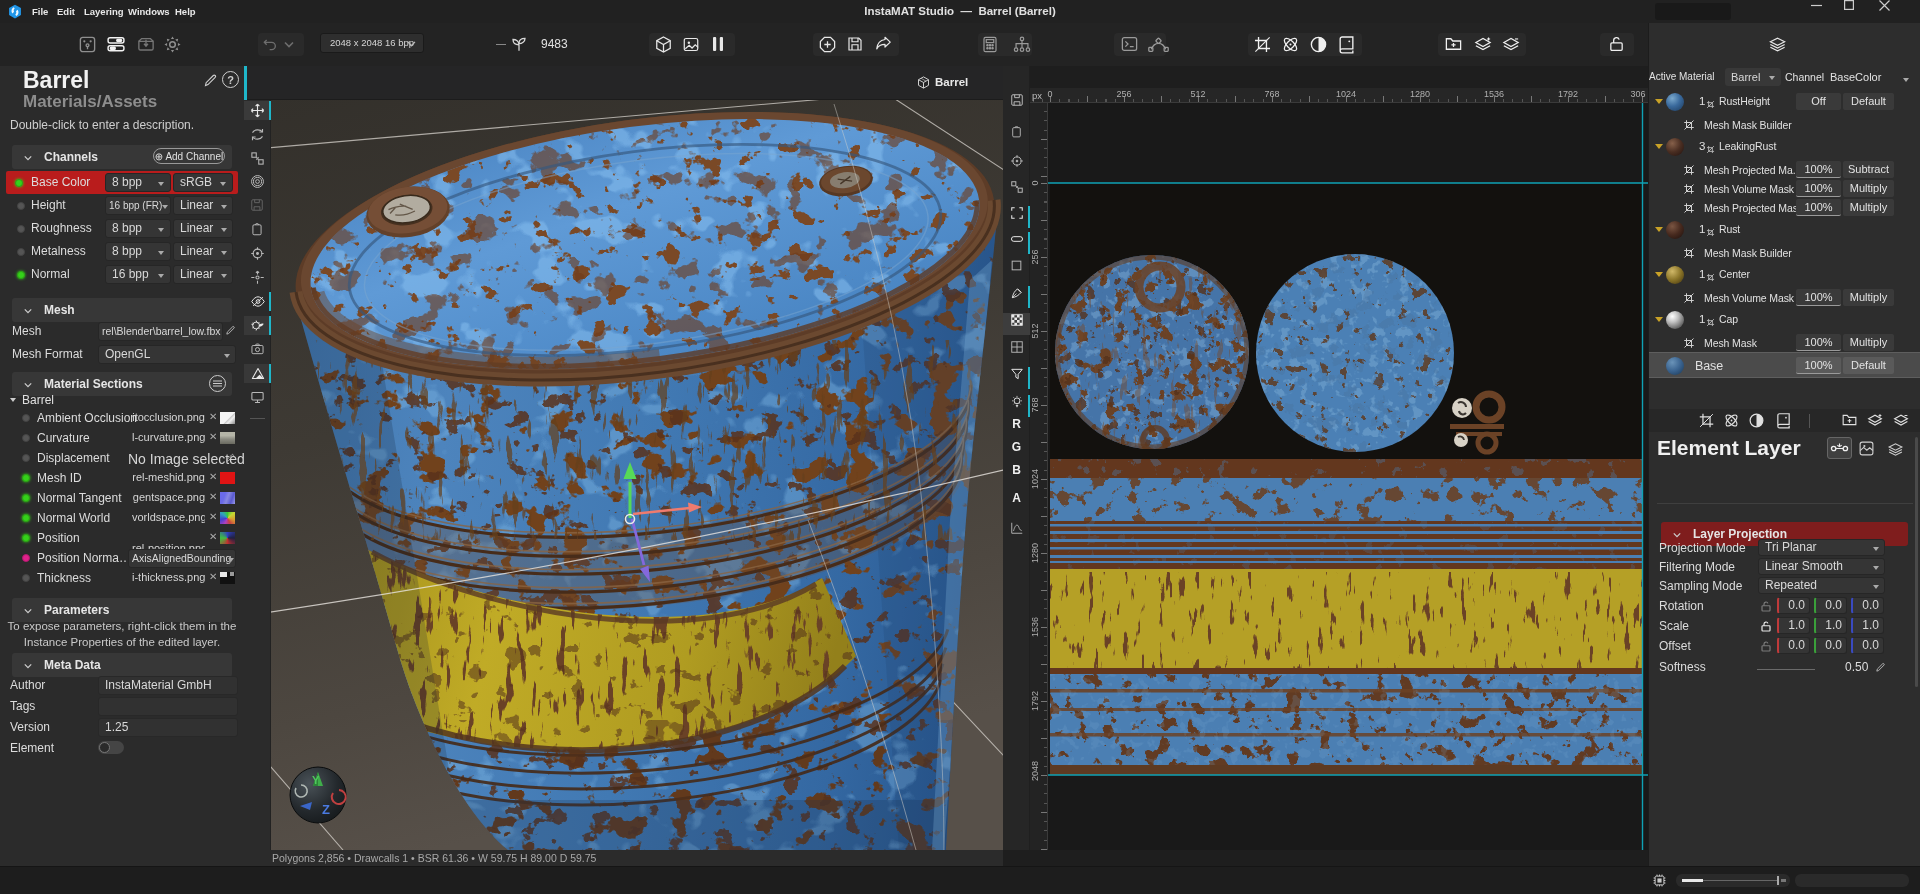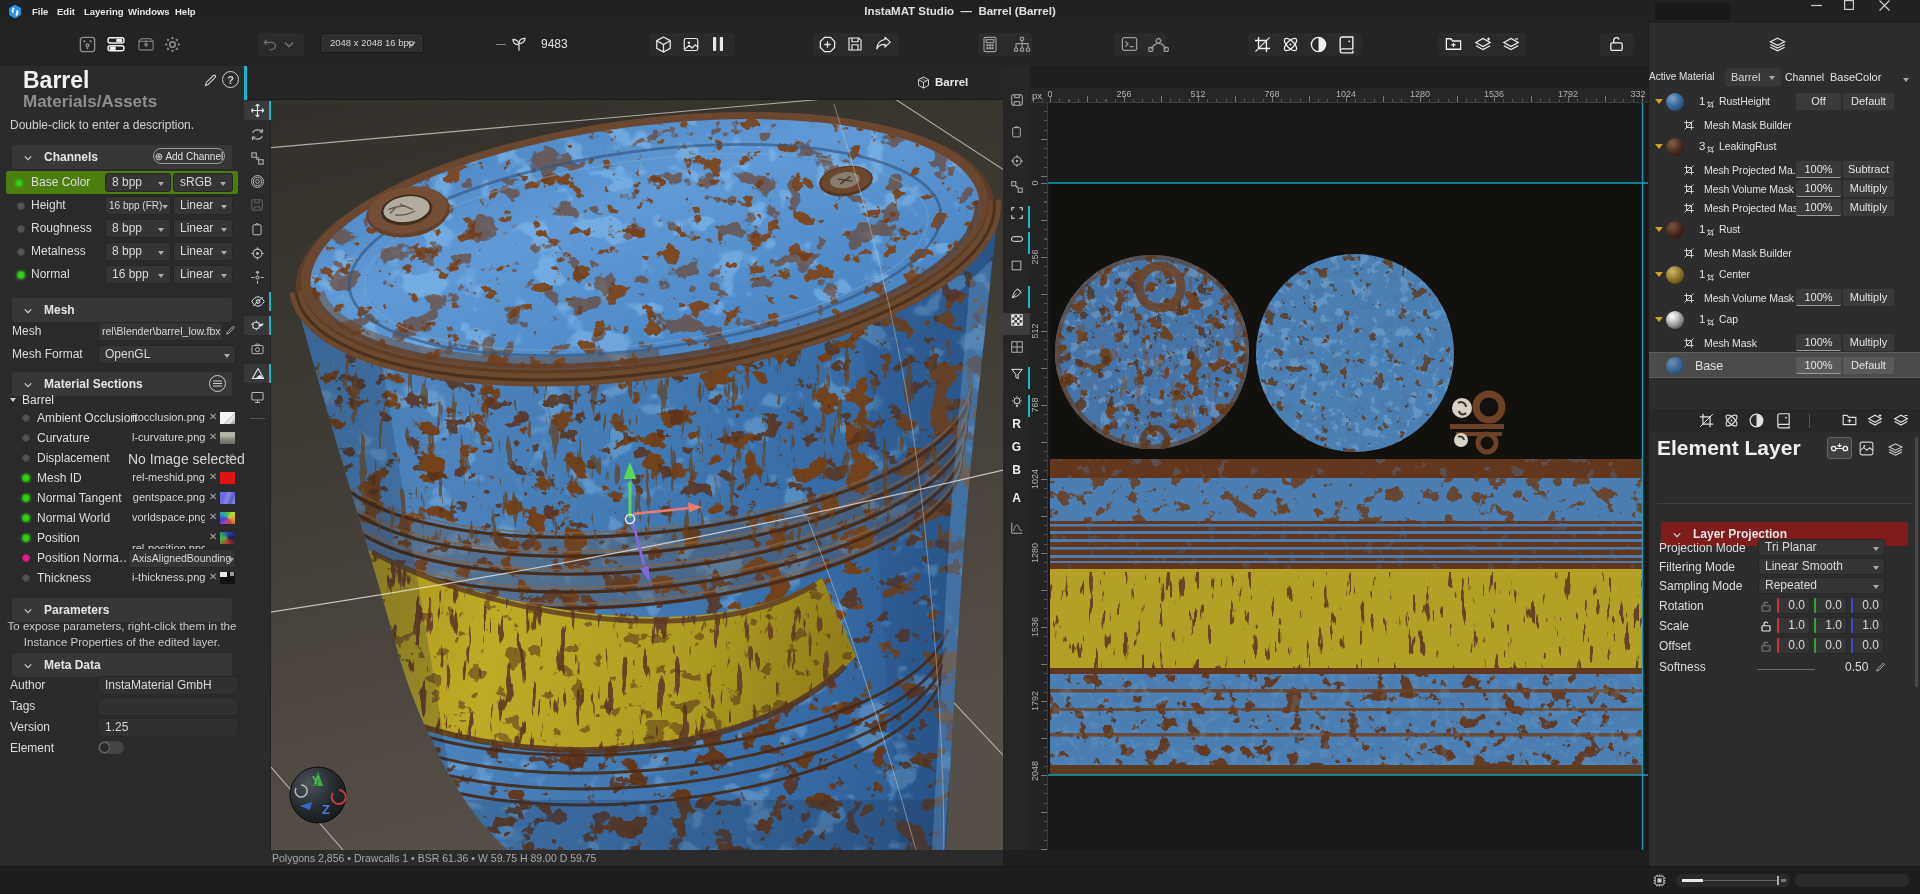--- a/index.html
+++ b/index.html
@@ -304,21 +304,21 @@
     <div class="abs" style="left:23px;top:26px;font-size:17px;font-weight:bold;color:#8d8d8d;">Materials/Assets</div>
     <div class="abs" style="left:10px;top:52px;font-size:12px;color:#cfcfcf;">Double-click to enter a description.</div>
 
     <div class="lp-sechead" style="margin-top:0;position:absolute;left:6px;right:6px;top:79px;">
       <svg class="chev" viewBox="0 0 10 6">
           <path d="M1 1 L5 5 L9 1" stroke="#ccc" stroke-width="1.6" fill="none"></path>
         </svg>Channels
       <div class="abs" style="right:7px;top:3px;width:72px;height:16px;border:1px solid #999;border-radius:9px;font-weight:normal;font-size:10px;line-height:15px;text-align:center;color:#e0e0e0;white-space:nowrap;">⊕ Add Channel</div>
     </div>
     <div id="chanrows" class="abs" style="left:6px;right:6px;top:105px;">
-      <div class="lrow" style="background:#4d7c0f;border-radius:2px;">
+      <div class="lrow" style="background:#b91c1c;border-radius:2px;">
           <span class="dot on" style="left:9px"></span>
           <span class="abs" style="left:25px;top:4px">Base Color</span>
         <span class="dbox" style="left:99px;width:66px;">8 bpp<span class="caret" style="position:absolute;right:6px;top:8px"></span></span>
         <span class="dbox" style="left:167px;width:60px;">sRGB<span class="caret" style="position:absolute;right:6px;top:8px"></span></span>
         </div>
       <div class="lrow">
           <span class="dot"></span>
           <span class="abs" style="left:25px;top:4px">Height</span>
         <span class="dbox" style="left:99px;width:66px;padding:0 3px;font-size:10px;white-space:nowrap;">16 bpp (FR)<span class="caret" style="position:absolute;right:2px;top:8px"></span></span>
         <span class="dbox" style="left:167px;width:60px;">Linear<span class="caret" style="position:absolute;right:5px;top:8px"></span></span>
@@ -850,21 +850,21 @@
         <div class="abs" style="left:0;top:0;width:618px;height:15px;background:repeating-linear-gradient(90deg, #555 0px, #555 1px, transparent 1px, transparent 9.25px);background-position-x:20px; mask-image:linear-gradient(0deg, black 0 4px, transparent 4px); -webkit-mask-image:linear-gradient(180deg, transparent 0 11px, black 11px);"></div>
         <div class="abs" style="left:0;top:0;width:618px;height:15px;background:repeating-linear-gradient(90deg, #777 0px, #777 1px, transparent 1px, transparent 37px);background-position-x:20px; -webkit-mask-image:linear-gradient(180deg, transparent 0 8px, black 8px);"></div>
         <span style="position:absolute;left:6px;top:1px;width:28px;text-align:center;font-size:9px;color:#b0b0b0;">0</span>
         <span style="position:absolute;left:80px;top:1px;width:28px;text-align:center;font-size:9px;color:#b0b0b0;">256</span>
         <span style="position:absolute;left:154px;top:1px;width:28px;text-align:center;font-size:9px;color:#b0b0b0;">512</span>
         <span style="position:absolute;left:228px;top:1px;width:28px;text-align:center;font-size:9px;color:#b0b0b0;">768</span>
         <span style="position:absolute;left:302px;top:1px;width:28px;text-align:center;font-size:9px;color:#b0b0b0;">1024</span>
         <span style="position:absolute;left:376px;top:1px;width:28px;text-align:center;font-size:9px;color:#b0b0b0;">1280</span>
         <span style="position:absolute;left:450px;top:1px;width:28px;text-align:center;font-size:9px;color:#b0b0b0;">1536</span>
         <span style="position:absolute;left:524px;top:1px;width:28px;text-align:center;font-size:9px;color:#b0b0b0;">1792</span>
-        <span style="position:absolute;left:594px;top:1px;width:28px;text-align:center;font-size:9px;color:#b0b0b0;">332</span>
+        <span style="position:absolute;left:594px;top:1px;width:28px;text-align:center;font-size:9px;color:#b0b0b0;">306</span>
      </div>
 
      <div class="abs" style="left:27px;top:37px;width:18px;height:747px;background:#232323;border-right:1px solid #3a3a3a;overflow:hidden;">
         <div class="abs" style="left:0;top:0;width:18px;height:747px;background:repeating-linear-gradient(180deg, #555 0px, #555 1px, transparent 1px, transparent 9.25px);background-position-y:80px; -webkit-mask-image:linear-gradient(90deg, transparent 0 14px, black 14px);"></div>
         <div class="abs" style="left:0;top:0;width:18px;height:747px;background:repeating-linear-gradient(180deg, #777 0px, #777 1px, transparent 1px, transparent 37px);background-position-y:80px; -webkit-mask-image:linear-gradient(90deg, transparent 0 11px, black 11px);"></div>
         <span style="position:absolute;left:-12px;top:74px;width:36px;height:12px;text-align:center;font-size:9px;color:#b0b0b0;transform:rotate(-90deg);">0</span>
         <span style="position:absolute;left:-12px;top:148px;width:36px;height:12px;text-align:center;font-size:9px;color:#b0b0b0;transform:rotate(-90deg);">256</span>
         <span style="position:absolute;left:-12px;top:222px;width:36px;height:12px;text-align:center;font-size:9px;color:#b0b0b0;transform:rotate(-90deg);">512</span>
         <span style="position:absolute;left:-12px;top:296px;width:36px;height:12px;text-align:center;font-size:9px;color:#b0b0b0;transform:rotate(-90deg);">768</span>
         <span style="position:absolute;left:-12px;top:370px;width:36px;height:12px;text-align:center;font-size:9px;color:#b0b0b0;transform:rotate(-90deg);">1024</span>

